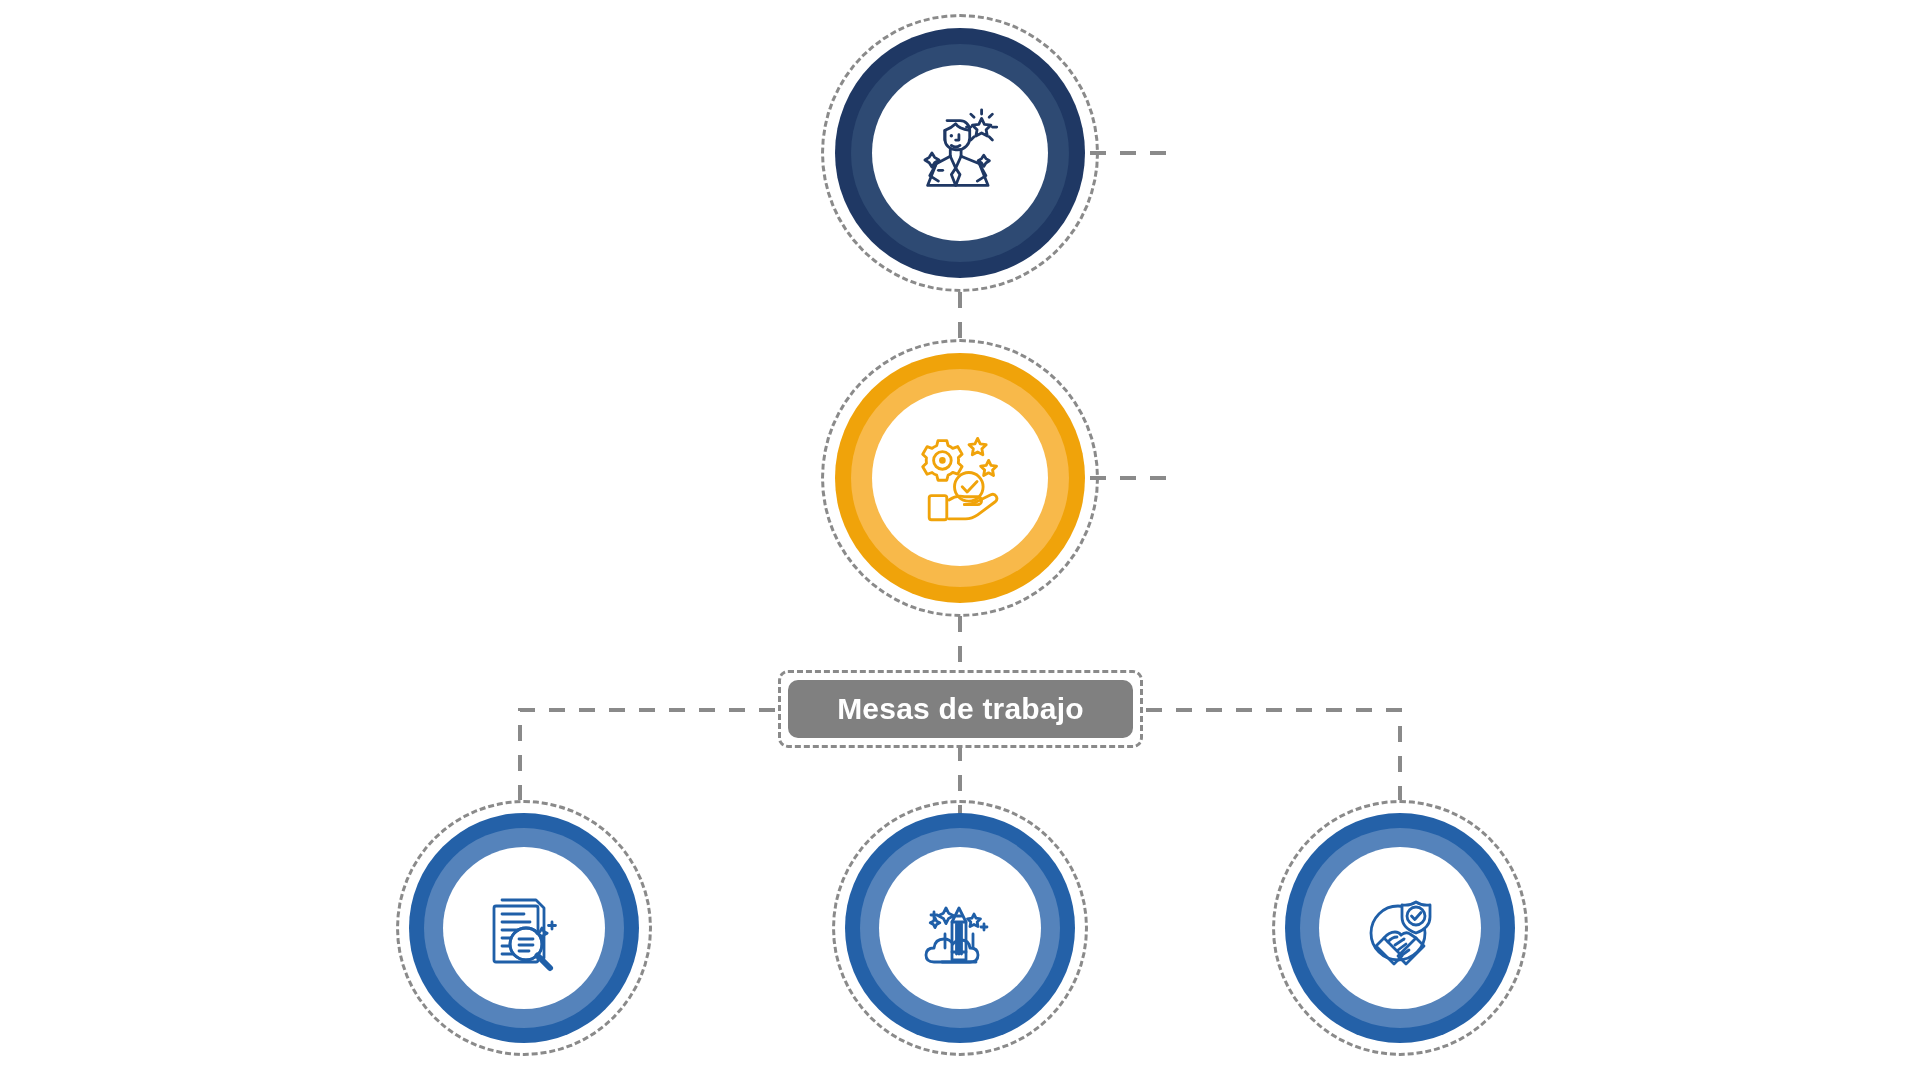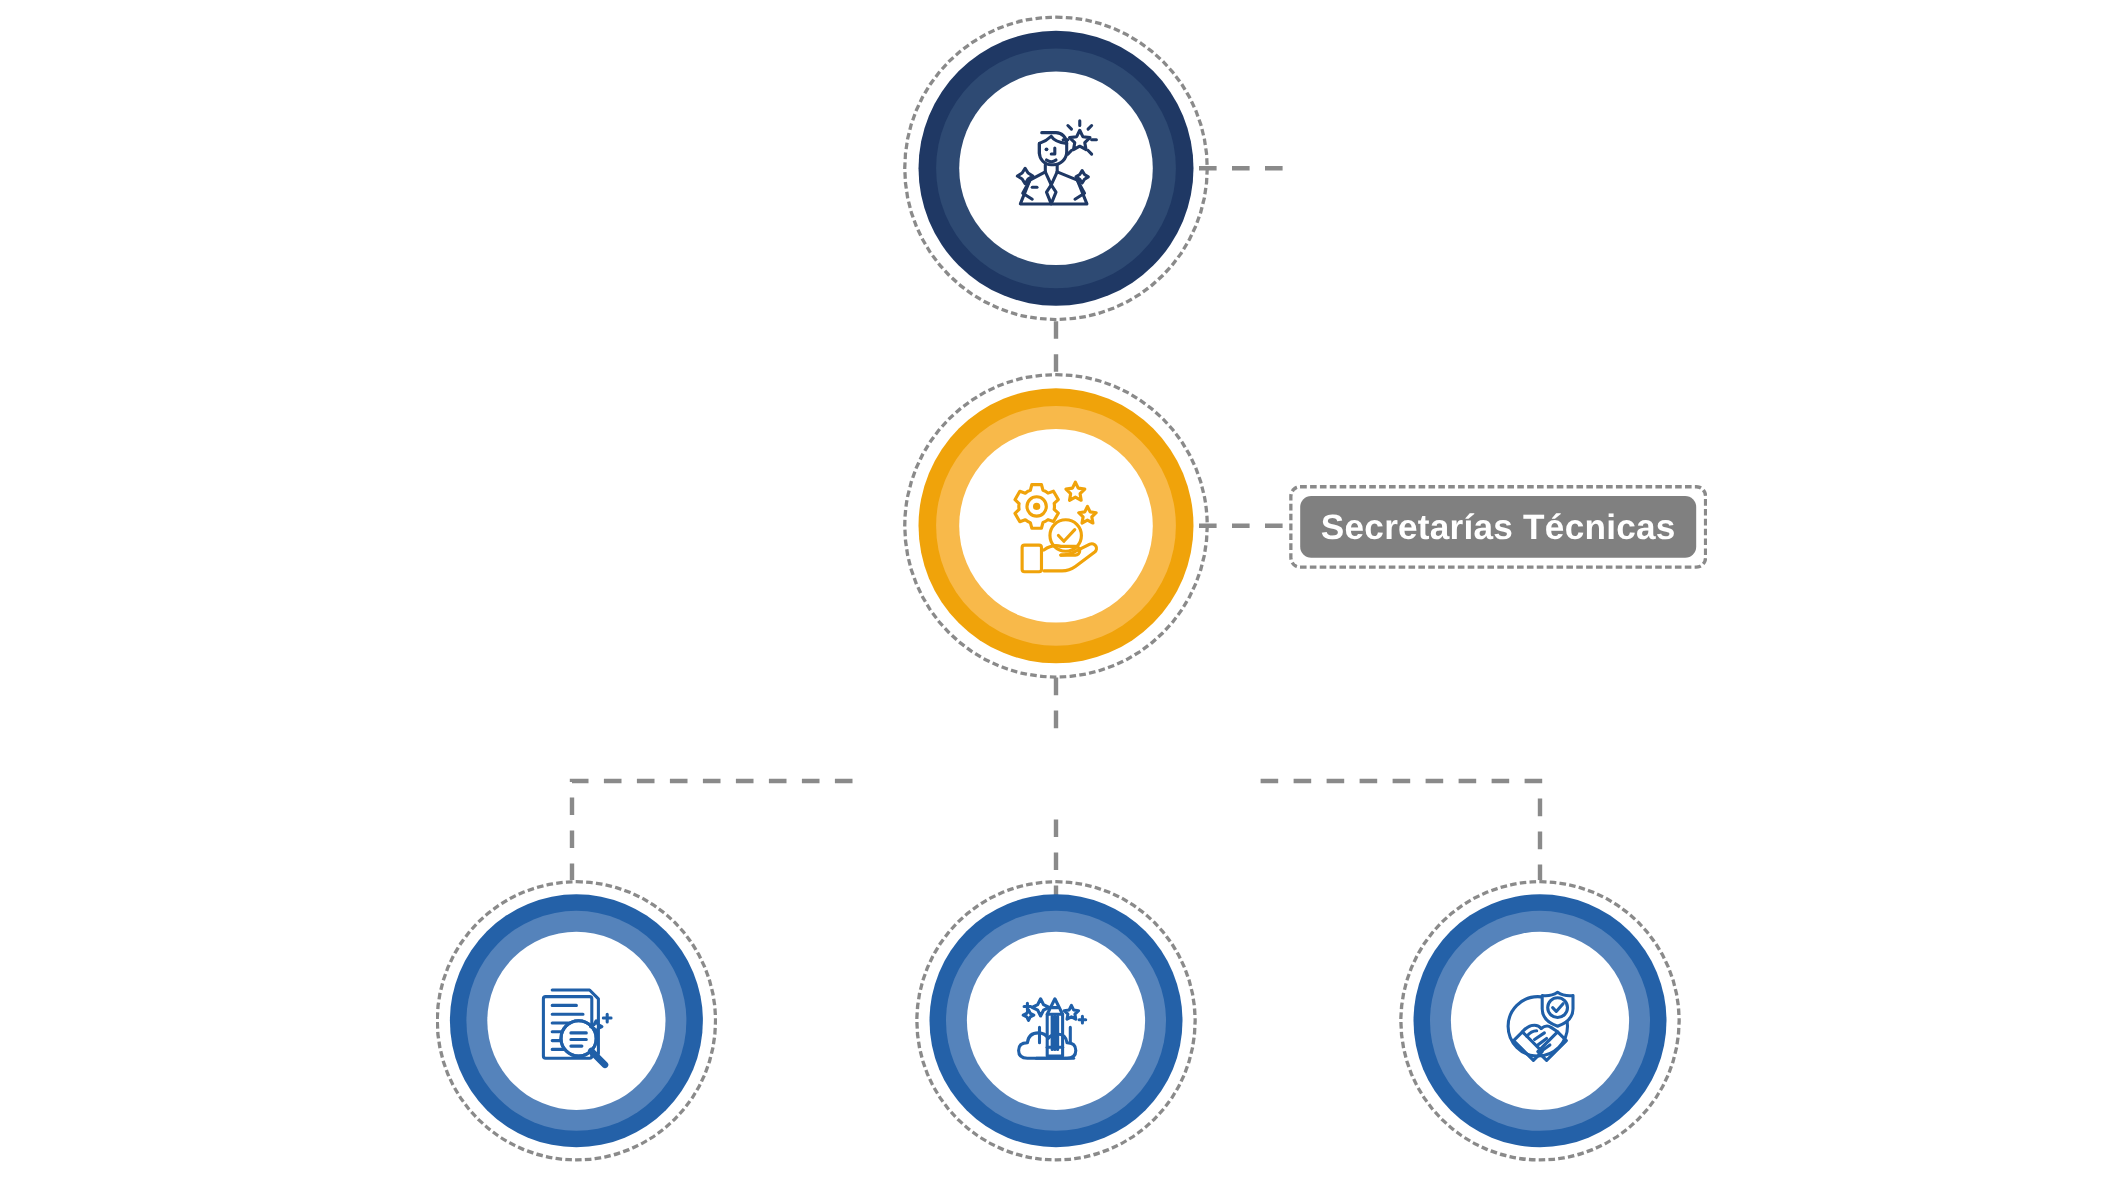--- a/index.html
+++ b/index.html
@@ -172,24 +172,24 @@
 
           <path d="M40 70 q7 -5 14 -3 l12 0 a3.6 3.6 0 0 1 0 7.2 h-12"></path>
           <path d="M54 74.2 q7 0 12 -3 l12 -6 a3.8 3.8 0 0 1 4 6.4 l-16 12 q-5 3.6 -11 3.6 H40"></path>
 
           <rect x="22" y="66" width="16" height="22" rx="2"></rect>
         </svg>
       </div>
     </div>
   </div>
 
-  <div class="label-wrap" style="left:1172px; top:441px; width:380px; height:76px;">
-    <div class="label-chip lg">Secretarías Técnicas</div>
-  </div>
-
+
+  <div class="label-wrap" style="left:778px; top:670px; width:365px; height:78px;">
+    <div class="label-chip md">Mesas de trabajo</div>
+  </div>
 
   <div class="node-dash" style="left:396px; top:800px; width:256px; height:256px;"></div>
 
   <div class="node-outer" style="left:409px; top:813px; width:230px; height:230px; background:#2461a8;">
     <div class="node-inner" style="width:200px; height:200px; background:#5583bb;">
       <div class="node-core" style="width:162px; height:162px;">
         <svg width="100" height="100" viewBox="0 0 100 100" fill="none" stroke="#1f5fa8" stroke-width="2.8" stroke-linecap="round" stroke-linejoin="round">
 
           <path d="M28 22 h34 l8 8 v50 h-6"></path>
 

